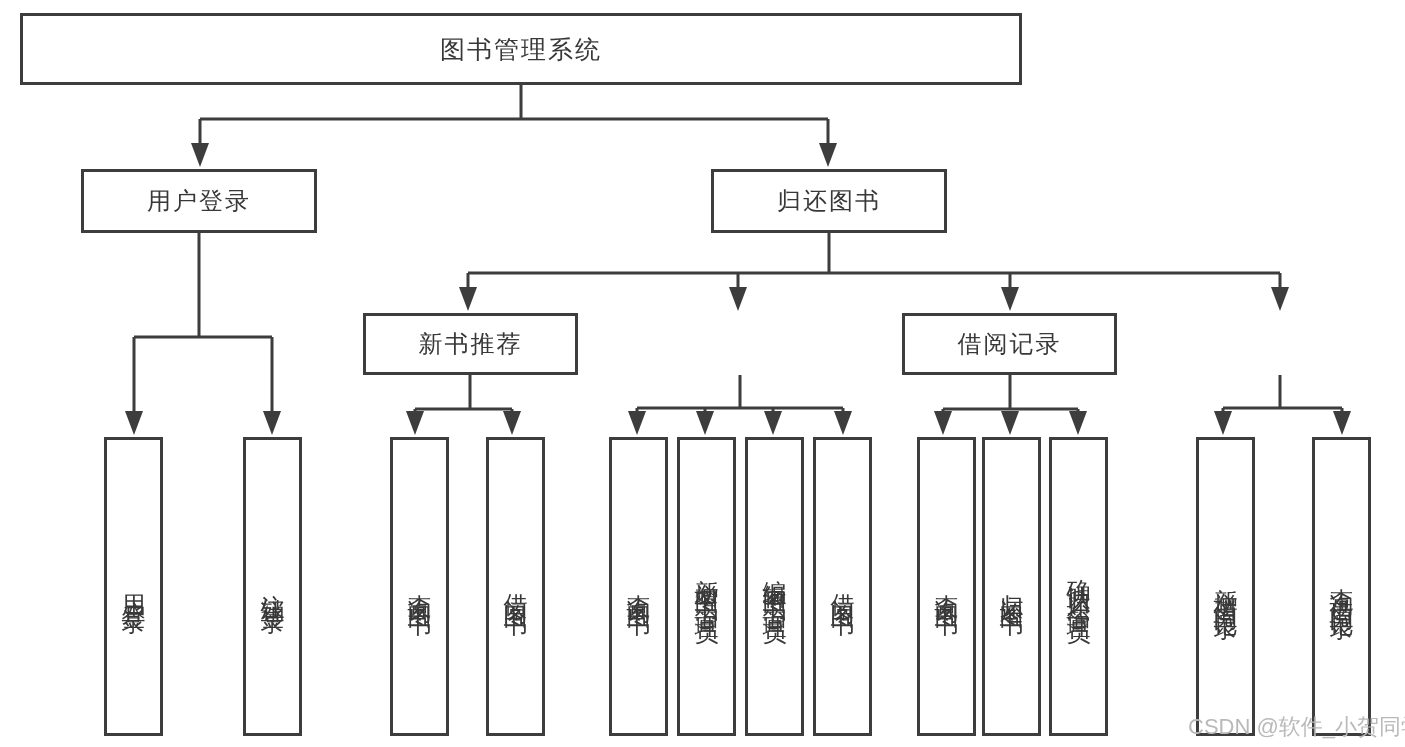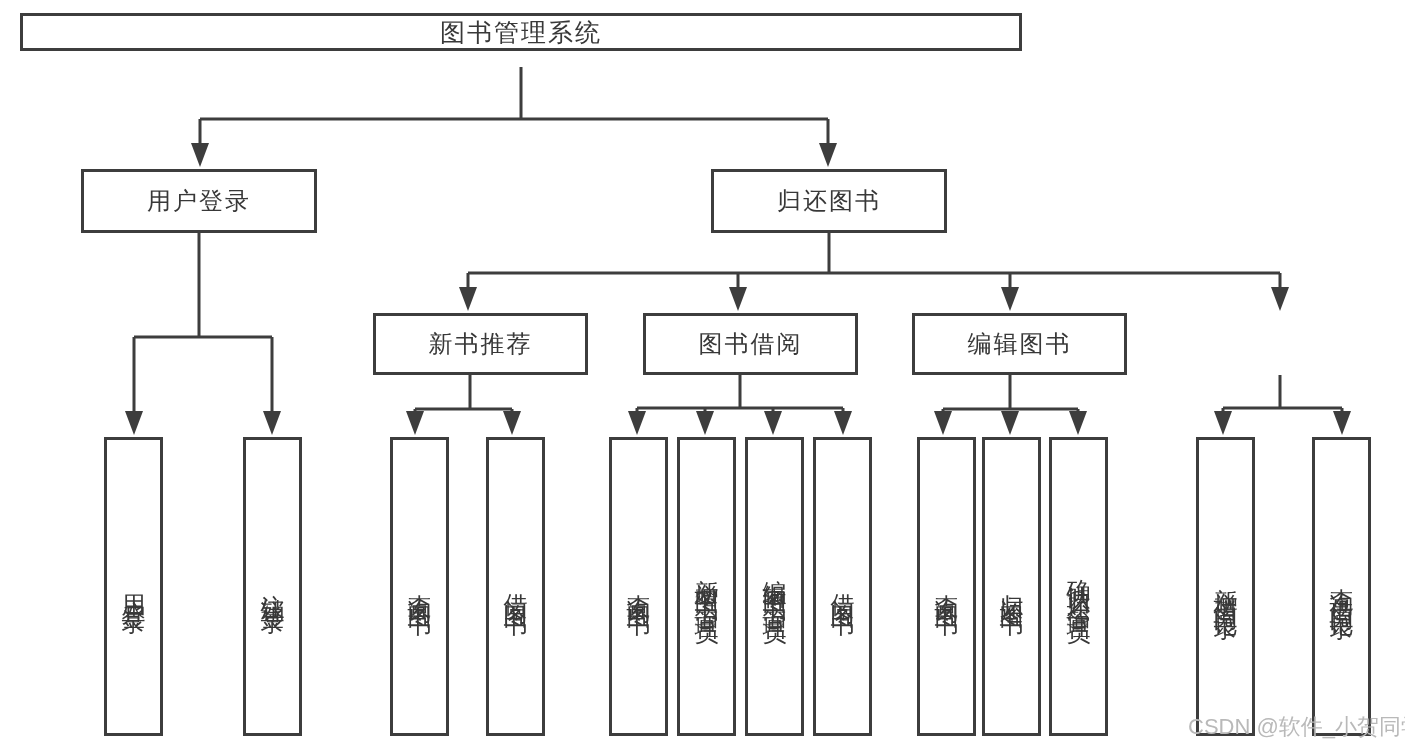--- a/index.html
+++ b/index.html
@@ -15,23 +15,23 @@
     overflow:hidden;
   }
   .connectors{position:absolute;left:0;top:0;width:1405px;height:747px;}
   .connectors path{stroke:var(--line);stroke-width:3;fill:none;}
   .connectors polygon{fill:var(--line);stroke:none;}
   .node{
     position:absolute;box-sizing:border-box;border:3px solid var(--line);
     background:#fff;display:flex;align-items:center;justify-content:center;
     color:var(--text);
   }
-  .node-root{left:20px;top:13px;width:1002px;height:38px;font-size:25px;letter-spacing:2px;}
+  .node-root{left:20px;top:13px;width:1002px;height:72px;font-size:25px;letter-spacing:2px;}
   .node-l2{top:169px;width:236px;height:64px;font-size:24px;letter-spacing:2px;}
-  .node-l3{top:313px;width:215px;height:62px;font-size:24px;letter-spacing:2px;margin-left:10px;}
+  .node-l3{top:313px;width:215px;height:62px;font-size:24px;letter-spacing:2px;}
   .leaf{
     position:absolute;box-sizing:border-box;top:437px;width:59px;height:299px;
     border:3px solid var(--line);background:#fff;
     display:flex;align-items:center;justify-content:center;color:var(--text);
   }
   .leaf span{
     writing-mode:vertical-rl;font-size:24px;letter-spacing:6px;line-height:1;
     white-space:nowrap;
   }
   .watermark{
@@ -88,25 +88,22 @@
   <div class="node node-l2" style="left:81px">
     <span>用户登录</span>
   </div>
   <div class="node node-l2" style="left:711px">
     <span>归还图书</span>
   </div>
 
   <div class="node node-l3" style="left:363px">
     <span>新书推荐</span>
   </div>
-  <div class="node node-l3" style="left:633px">
-    <span>图书借阅</span>
-  </div>
   <div class="node node-l3" style="left:902px">
-    <span>编辑图书</span>
+    <span>借阅记录</span>
   </div>
 
   <div class="leaf" style="left:104px">
     <span>用户登录</span>
   </div>
   <div class="leaf" style="left:243px">
     <span>注销登录</span>
   </div>
   <div class="leaf" style="left:390px">
     <span>查询图书</span>

